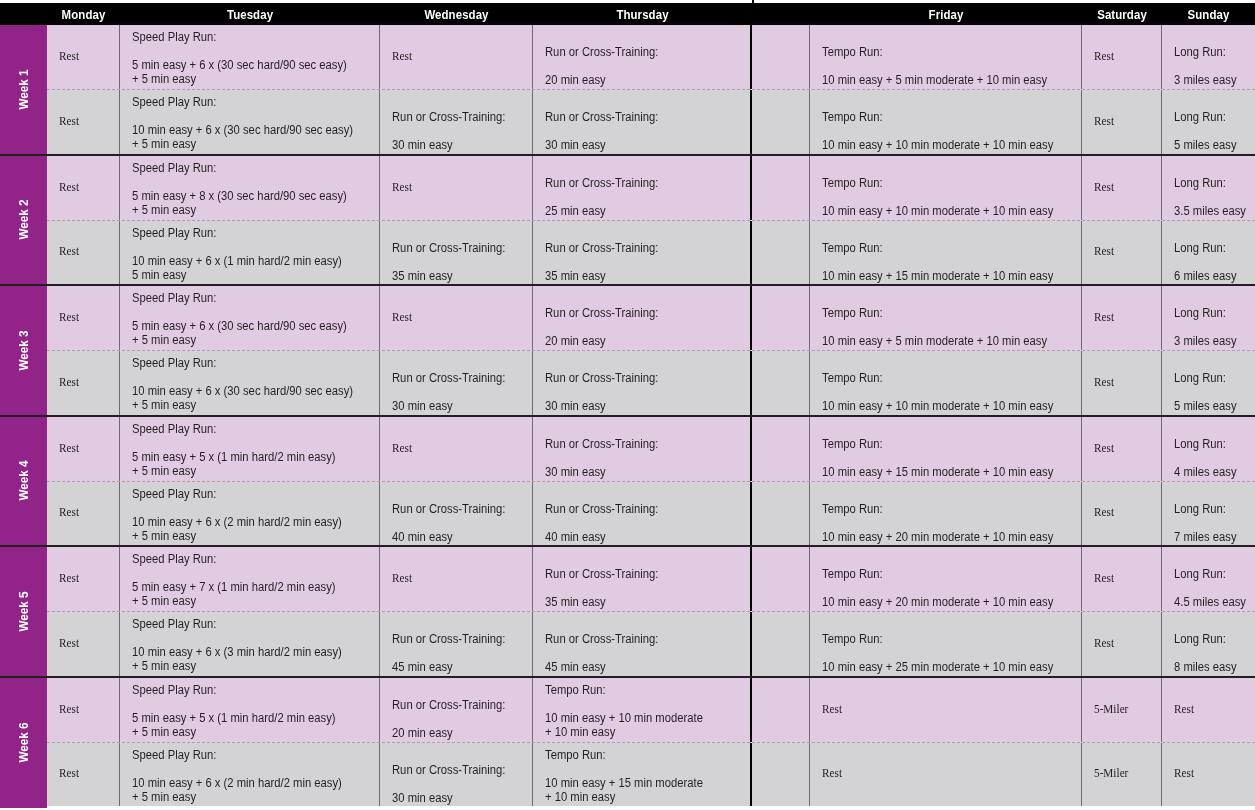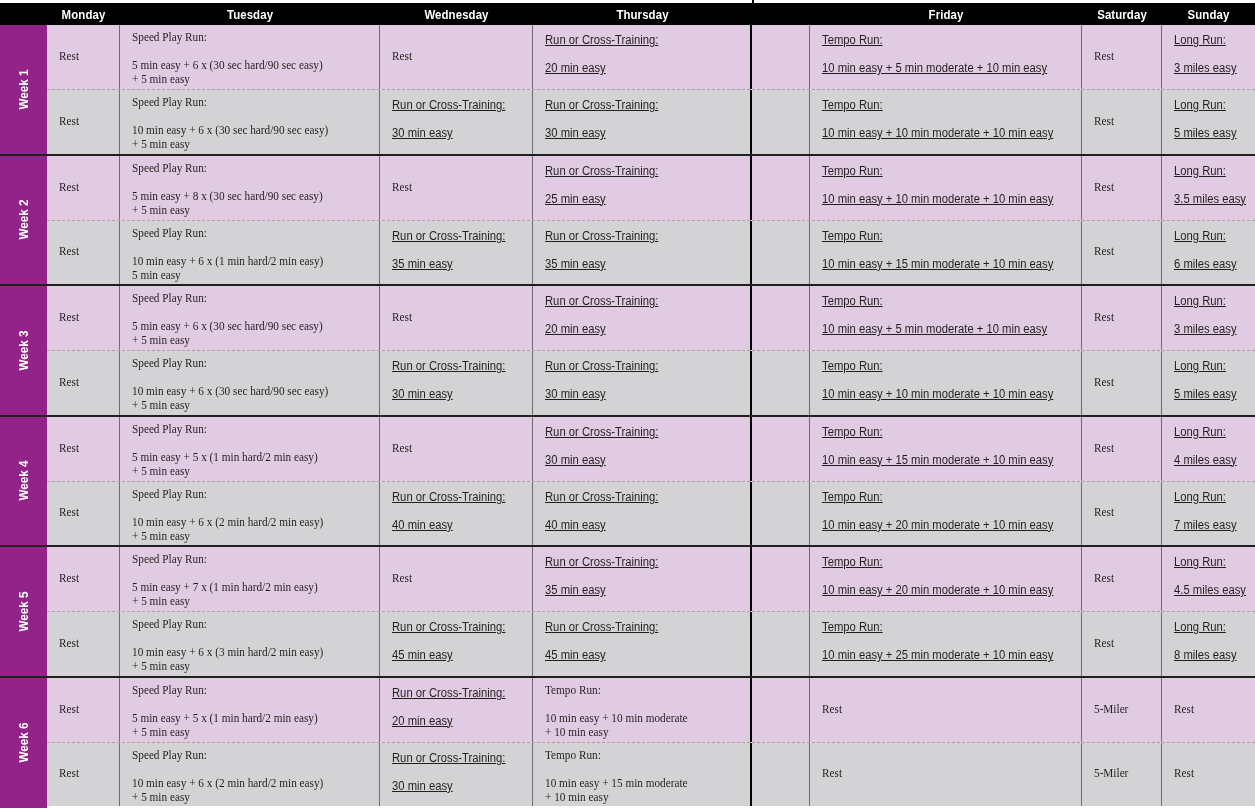--- a/index.html
+++ b/index.html
@@ -56,23 +56,23 @@
   .c-tue { width: 260px; }
   .c-wed { width: 153px; }
   .c-thu { width: 219px; border-right: 2px solid #000; }
   .c-blank { width: 58px; }
   .c-fri { width: 272px; }
   .c-sat { width: 80px; }
   .c-sun { width: 93px; border-right: none; }
 
   .txt { display: block; white-space: nowrap; transform: scaleX(0.9); transform-origin: left center; }
   .single { top: 50%; margin-top: -8px; font-family: Liberation Serif, serif; }
-  .two-line { top: 8px; text-decoration: underline; }
+  .two-line { top: 20px; }
   .two-line .t2 { margin-top: 14px; }
-  .three-line { top: 5px; font-family: Liberation Serif, serif; }
+  .three-line { top: 5px; }
   .three-line .t2 { margin-top: 14px; }
 </style>
 </head>
 <body>
 
 <div class="sheet">
   <div class="top-divider"></div>
 
   <div class="header-bar">
     <div class="hcell" style="width:47px"></div>

